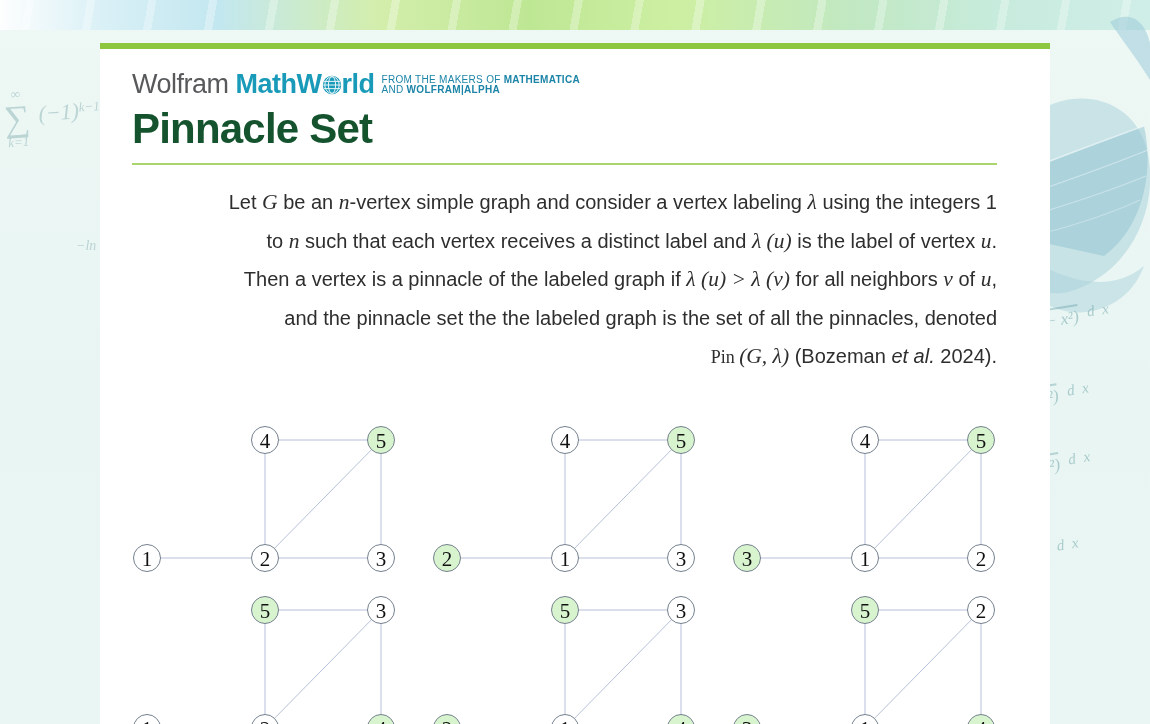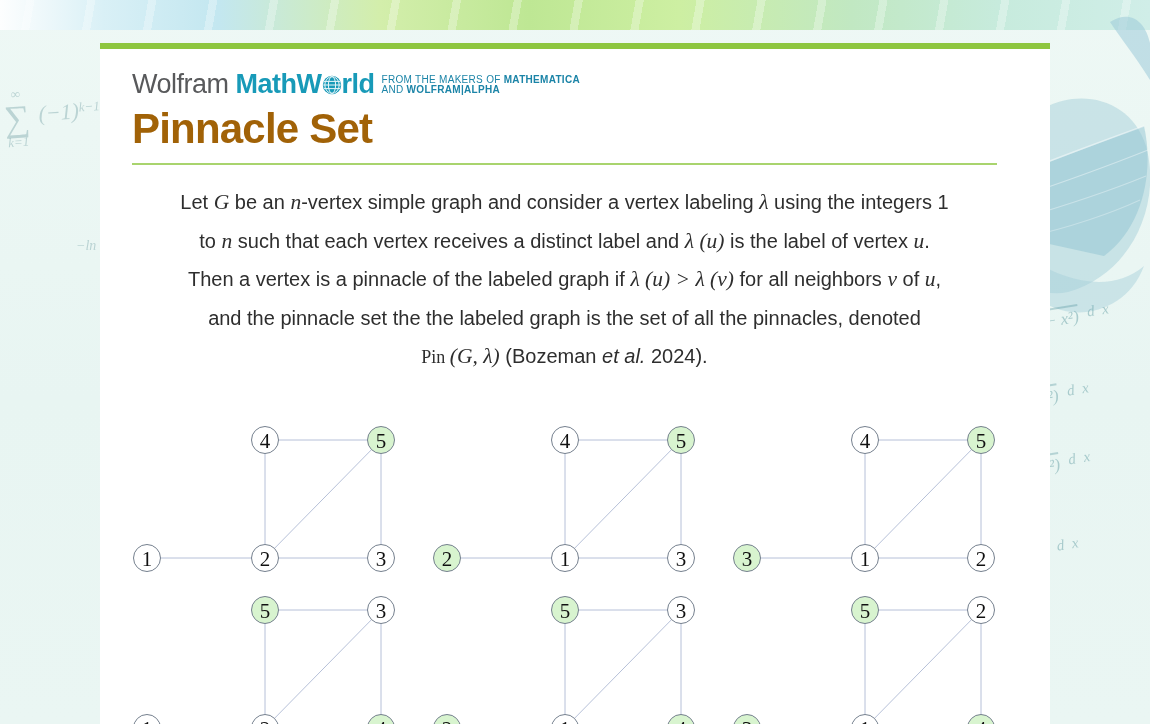--- a/index.html
+++ b/index.html
@@ -67,27 +67,27 @@
   .logo-main { font-size:27px; line-height:30px; white-space:nowrap; }
   .logo-wolfram { color:#58595b; font-weight:500; letter-spacing:-0.5px; }
   .logo-mathworld { color:#189ab8; font-weight:700; letter-spacing:-0.5px; }
   .globe { display:inline-block; transform:translateY(2px); }
   .tagline { font-size:10px; line-height:9.5px; color:#1b84a7; padding-top:6px;
     letter-spacing:.3px; font-weight:500; white-space:nowrap; }
   .tagline b { font-weight:700; }
 
   .page-title {
     margin-top:6px; font-size:42px; line-height:48px; font-weight:600;
-    color:#a16207; letter-spacing:-0.8px;
+    color:#14532d; letter-spacing:-0.8px;
   }
   .green-rule { margin-top:10px; width:865px; height:2px; background:#a9d46e; }
 
   .para {
     margin-top:18px; width:865px;
-    font-size:20px; line-height:38.6px; color:#2e2e2e; text-align:center;
+    font-size:20px; line-height:38.6px; color:#2e2e2e; text-align:right;
   }
   .para .m { font-family:"Liberation Serif", serif; font-style:italic; font-size:21.5px; }
   .para .r { font-family:"Liberation Serif", serif; font-size:18px; }
   .para .i { font-style:italic; }
 
   .graphs-grid {
     margin-top:48px;
     display:grid; grid-template-columns:repeat(3,264px);
     column-gap:36px; row-gap:22px;
   }

